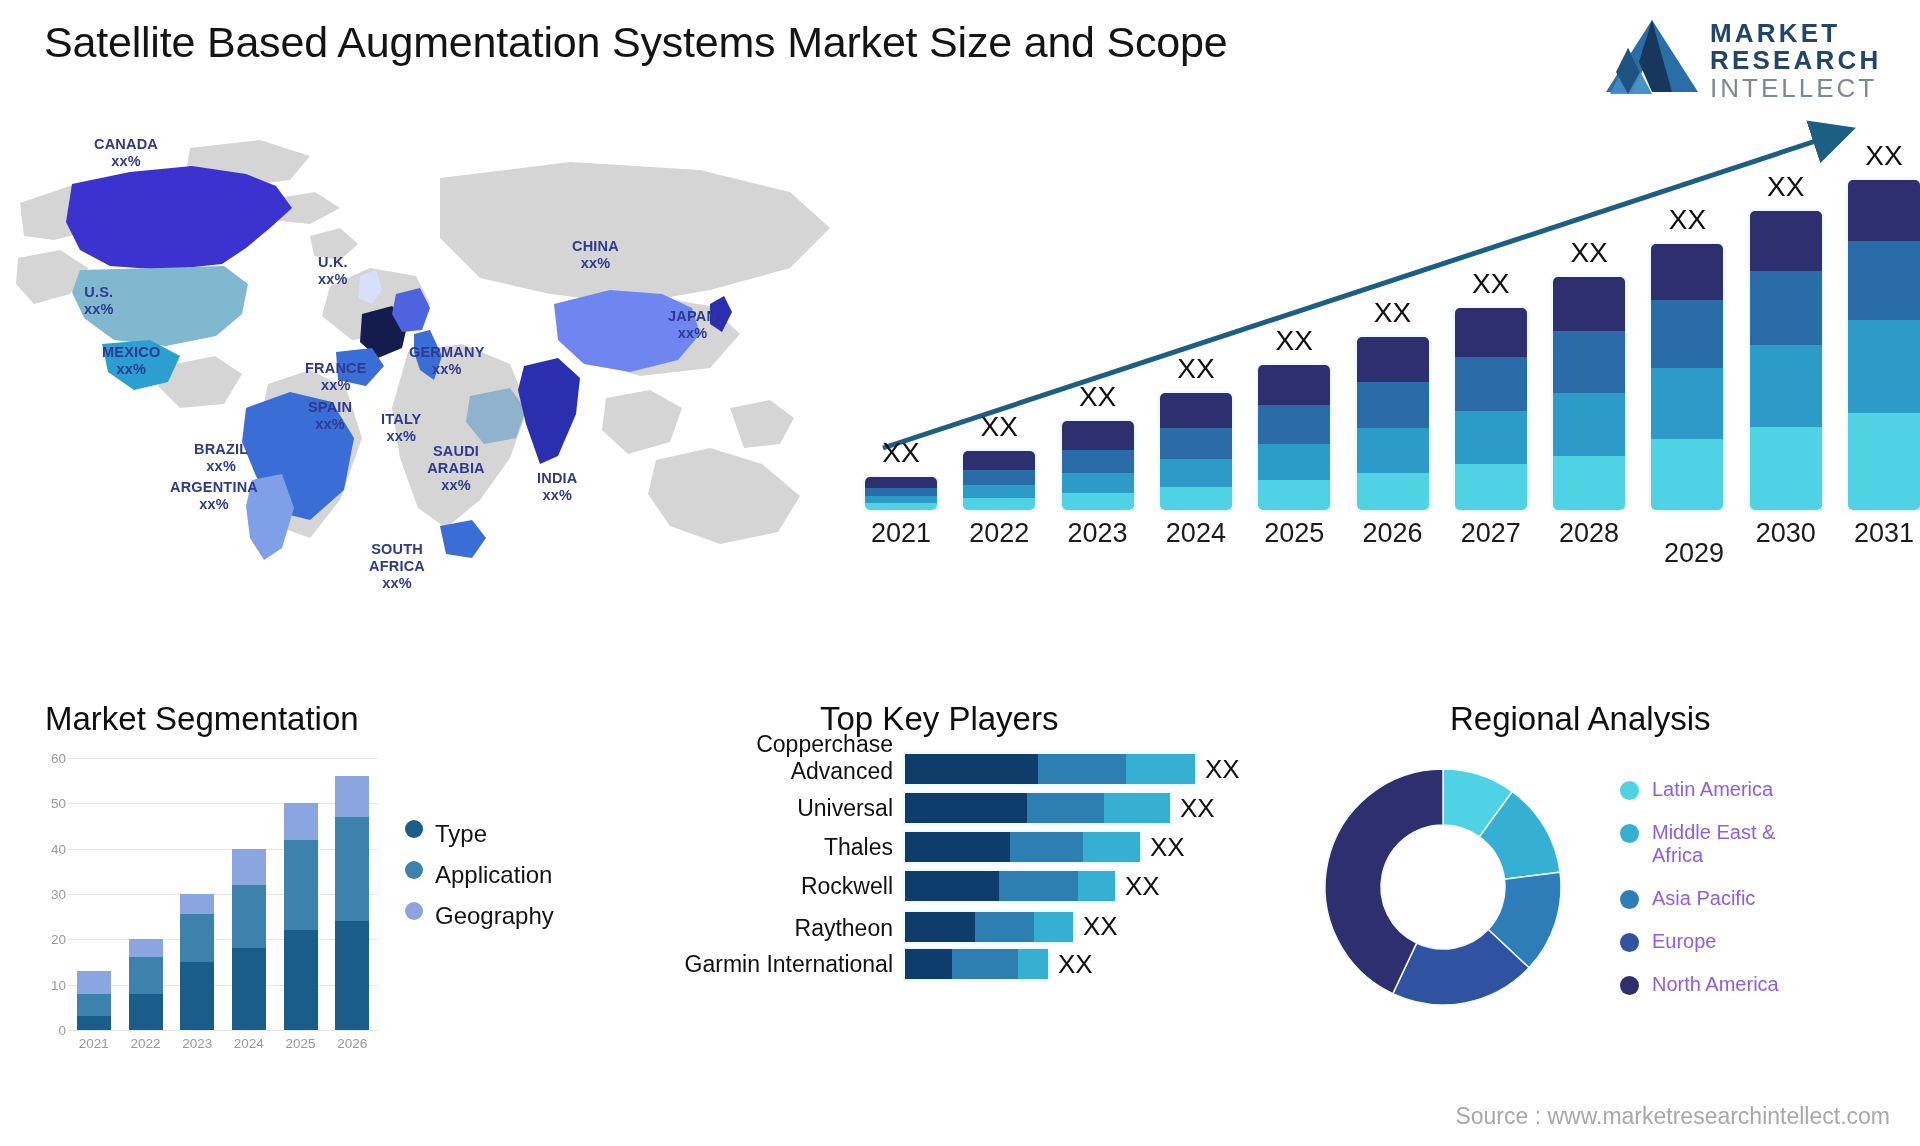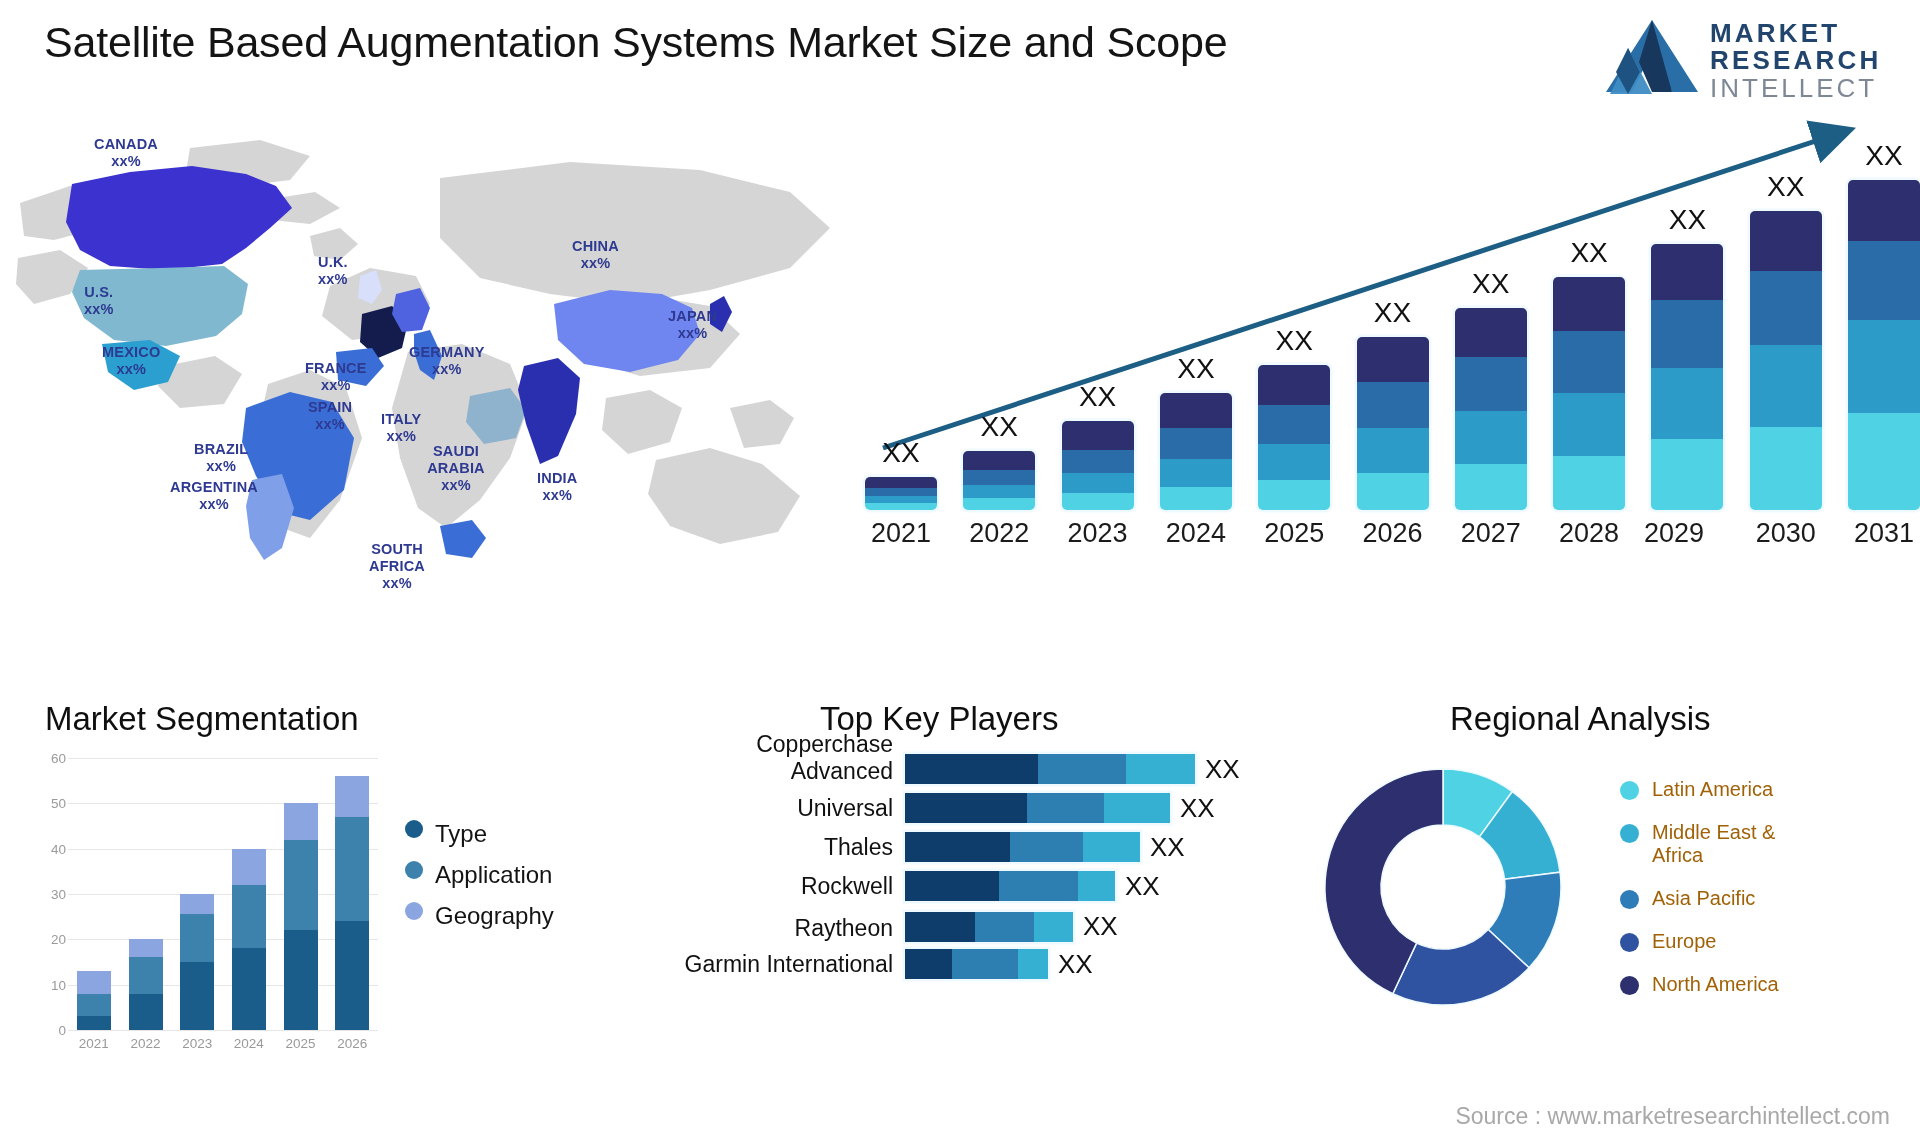--- a/index.html
+++ b/index.html
@@ -95,21 +95,21 @@
   .pl-val { font-size: 26px; color: #111; margin-left: 10px; }
 
   
   #region-panel { position: absolute; left: 1270px; top: 700px; width: 650px; height: 430px; }
   #region-title { left: 180px; top: 0px; }
   #donut { position: absolute; left: 48px; top: 62px; }
   #region-legend { position: absolute; left: 350px; top: 78px; }
   .rlg-row { display: flex; align-items: flex-start; margin-bottom: 20px; }
   .rlg-dot { width: 19px; height: 19px; border-radius: 50%; margin-right: 13px;
              margin-top: 3px; flex: none; }
-  .rlg-label { font-size: 20px; color: #a16207; line-height: 23px; max-width: 175px; }
+  .rlg-label { font-size: 20px; color: #8b5cf6; line-height: 23px; max-width: 175px; }
 
   
   #source {
     position: absolute; right: 30px; bottom: 16px;
     font-size: 23px; color: #a8a8a8;
   }
 </style>
 </head>
 <body>
 
@@ -320,21 +320,21 @@
       <div class="ybar-year" style="left: 294.9px;">2024</div>
       <div class="ybar-val" style="left: 393.2px; top: 214.8px;">XX</div>
       <div class="ybar-year" style="left: 393.2px;">2025</div>
       <div class="ybar-val" style="left: 491.5px; top: 186.75px;">XX</div>
       <div class="ybar-year" style="left: 491.5px;">2026</div>
       <div class="ybar-val" style="left: 589.8px; top: 157.875px;">XX</div>
       <div class="ybar-year" style="left: 589.8px;">2027</div>
       <div class="ybar-val" style="left: 688.1px; top: 127.35px;">XX</div>
       <div class="ybar-year" style="left: 688.1px;">2028</div>
       <div class="ybar-val" style="left: 786.4px; top: 94.35px;">XX</div>
-      <div class="ybar-year" style="left: 773px;">2029</div>
+      <div class="ybar-year" style="left: 793px; margin-top: 20px;">2029</div>
       <div class="ybar-val" style="left: 884.7px; top: 61.35px;">XX</div>
       <div class="ybar-year" style="left: 884.7px;">2030</div>
       <div class="ybar-val" style="left: 983px; top: 30px;">XX</div>
       <div class="ybar-year" style="left: 983px;">2031</div>
     </div>
 
   <div id="seg-panel">
     <div class="sec-title" id="seg-title">Market Segmentation</div>
     <div id="seg-plot">
         <div class="seg-grid" style="top: 0px;"></div>

